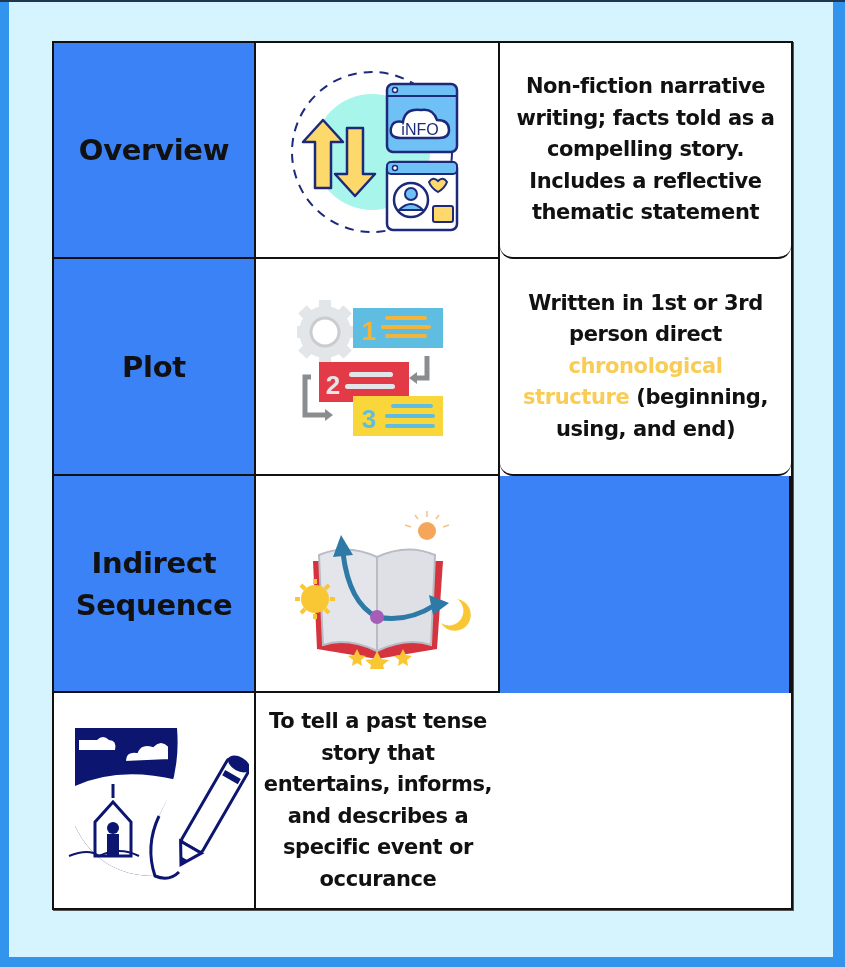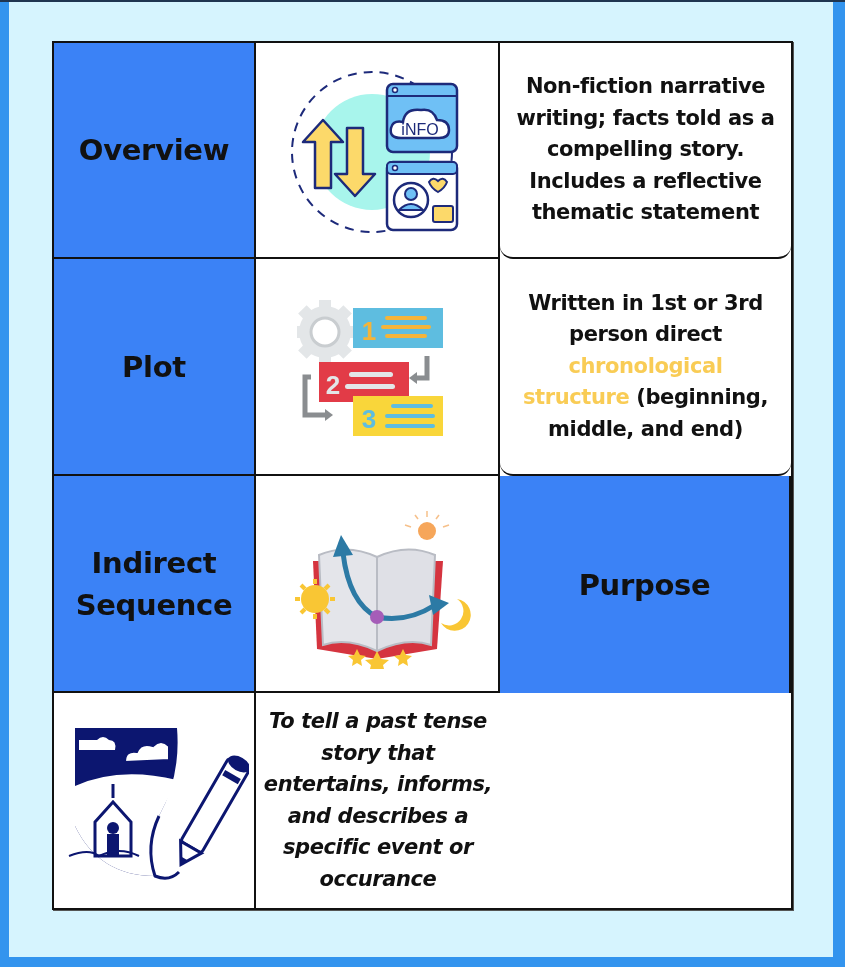--- a/index.html
+++ b/index.html
@@ -118,21 +118,21 @@
       <path d="M14 85 h-6 v38 h20" fill="none" stroke="#8a8d90" stroke-width="5"></path>
       <path d="M28 117 l8 6 l-8 6z" fill="#8a8d90"></path>
       <rect x="56" y="104" width="90" height="40" fill="#f9d63a"></rect>
       <text x="72" y="136" font-size="26" font-weight="bold" font-family="Liberation Sans, sans-serif" fill="#5ebde0" text-anchor="middle">3</text>
       <rect x="94" y="112" width="42" height="4" rx="2" fill="#5ebde0"></rect>
       <rect x="88" y="122" width="50" height="4" rx="2" fill="#5ebde0"></rect>
       <rect x="88" y="132" width="50" height="4" rx="2" fill="#5ebde0"></rect>
     </svg>
   </div>
   <div class="cell desc last-col">
-    <span style="display:block;width:266px;"><span>Written in 1st or 3rd person direct </span><span class="hl">chronological structure</span><span> (beginning, middle, and end)</span></span>
+    <span style="display:block;width:266px;"><span>Written in 1st or 3rd person direct </span><span class="hl">chronological structure</span><span> (beginning, using, and end)</span></span>
   </div>
 
   <div class="cell label">
     <div>
       <div>Indirect</div>
       <div>Sequence</div>
     </div>
   </div>
   <div class="cell icon">
     <svg width="200" height="170" viewBox="0 0 200 170">
@@ -176,21 +176,20 @@
       <g fill="#f9c634">
         <path d="M80 150 l3 6 l6 1 l-5 4 l1 6 l-5 -3 l-5 3 l1 -6 l-5 -4 l6 -1z"></path>
         <path d="M100 152 l4 8 l8 1 l-6 5 l2 8 l-8 -4 l-8 4 l2 -8 l-6 -5 l8 -1z"></path>
         <path d="M126 150 l3 6 l6 1 l-5 4 l1 6 l-5 -3 l-5 3 l1 -6 l-5 -4 l6 -1z"></path>
       </g>
     </svg>
   </div>
 
   <div class="cell label last-row">
     <div>
-      <div>Purpose</div>
     </div>
   </div>
   <div class="cell icon last-row">
     <svg width="190" height="170" viewBox="0 0 190 170">
 
       <path d="M16 12 L118 12 Q122 60 100 100 Q86 130 96 160 Q40 160 16 110 Z" fill="#0c1670"></path>
 
       <path d="M20 24 h18 q6 -6 12 0 q8 0 6 10 h-36 z" fill="#fff"></path>
       <path d="M66 46 q0 -12 12 -10 q4 -10 16 -6 q8 -8 16 0 l0 14 z" fill="#fff" stroke="#0c1670" stroke-width="2"></path>
 
@@ -207,15 +206,15 @@
       <g transform="rotate(30 150 100)">
         <rect x="138" y="40" width="24" height="96" rx="3" fill="#fff" stroke="#0c1670" stroke-width="3"></rect>
         <ellipse cx="150" cy="40" rx="12" ry="7" fill="#0c1670"></ellipse>
         <rect x="141" y="52" width="18" height="6" fill="#0c1670"></rect>
         <path d="M138 136 L150 156 L162 136 Z" fill="#fff" stroke="#0c1670" stroke-width="3"></path>
         <path d="M146 149 L150 156 L154 149 Z" fill="#0c1670"></path>
       </g>
     </svg>
   </div>
   <div class="cell desc last-col last-row">
-    <span style="display:block;width:270px;font-style:italic;">To tell a past tense story that entertains, informs, and describes a specific event or occurance</span>
+    <span style="display:block;width:270px;">To tell a past tense story that entertains, informs, and describes a specific event or occurance</span>
   </div>
 </div>
 
 </body></html>

